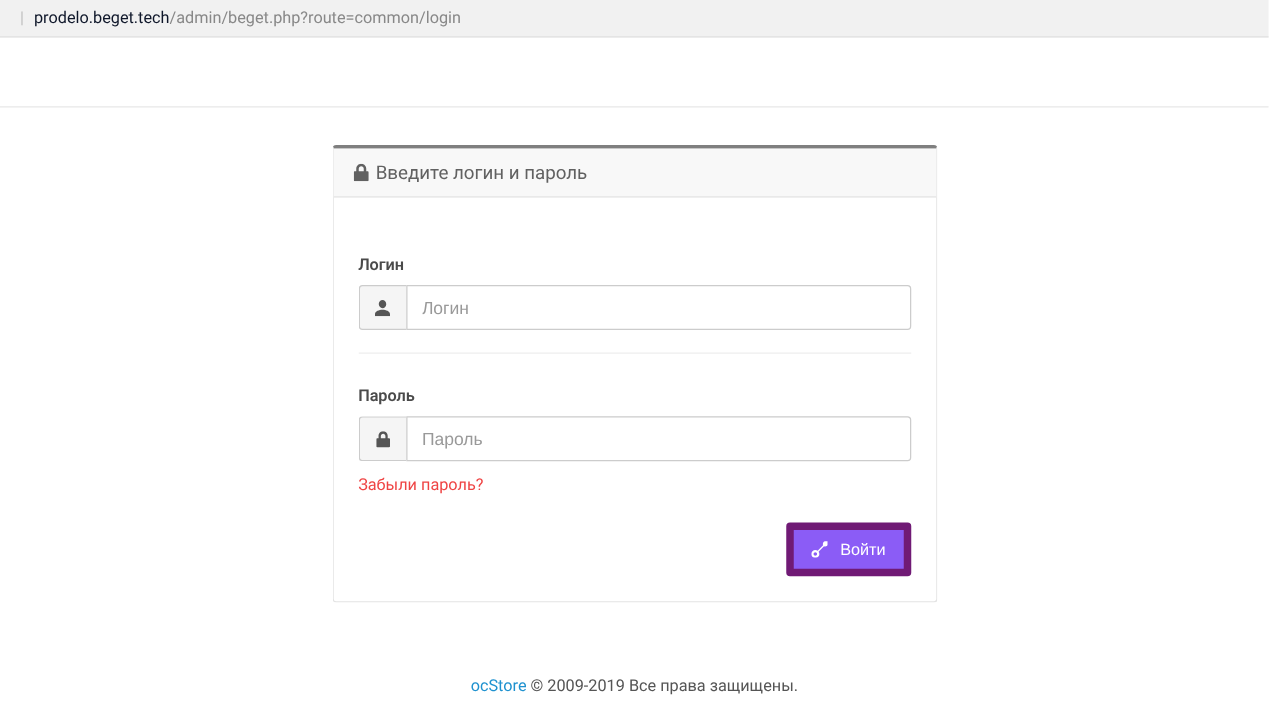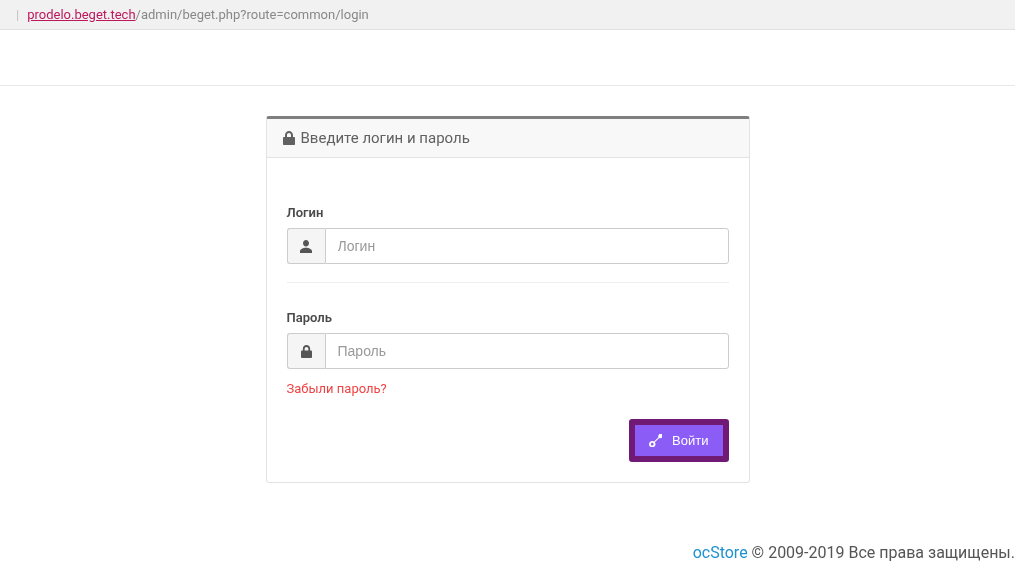--- a/index.html
+++ b/index.html
@@ -22,22 +22,21 @@
       align-items: center;
       padding: 0 8px;
       font-size: 13px;
       color: #4a4a4a;
     }
     .address-bar .divider {
       color: #c0c0c0;
       margin: 0 8px;
     }
     .url-domain {
-      color: #be185d;
-      text-decoration: underline;
+      color: #0f172a;
     }
     .url-path {
       color: #888;
     }
     .header-spacer {
       height: 56px;
       border-bottom: 1px solid #e8e8e8;
     }
     .content {
       padding-top: 30px;
@@ -127,23 +126,23 @@
       border: 6px solid #701a75;
       border-radius: 3px;
       padding: 8px 14px;
       font-size: 13px;
       cursor: pointer;
       display: inline-flex;
       align-items: center;
       gap: 10px;
     }
     .footer {
-      text-align: right;
+      text-align: center;
       margin-top: 60px;
-      font-size: 16px;
+      font-size: 13px;
       color: #555;
     }
     .footer a {
       color: #1e91cf;
       text-decoration: none;
     }
     svg {
       display: block;
     }
   </style>

